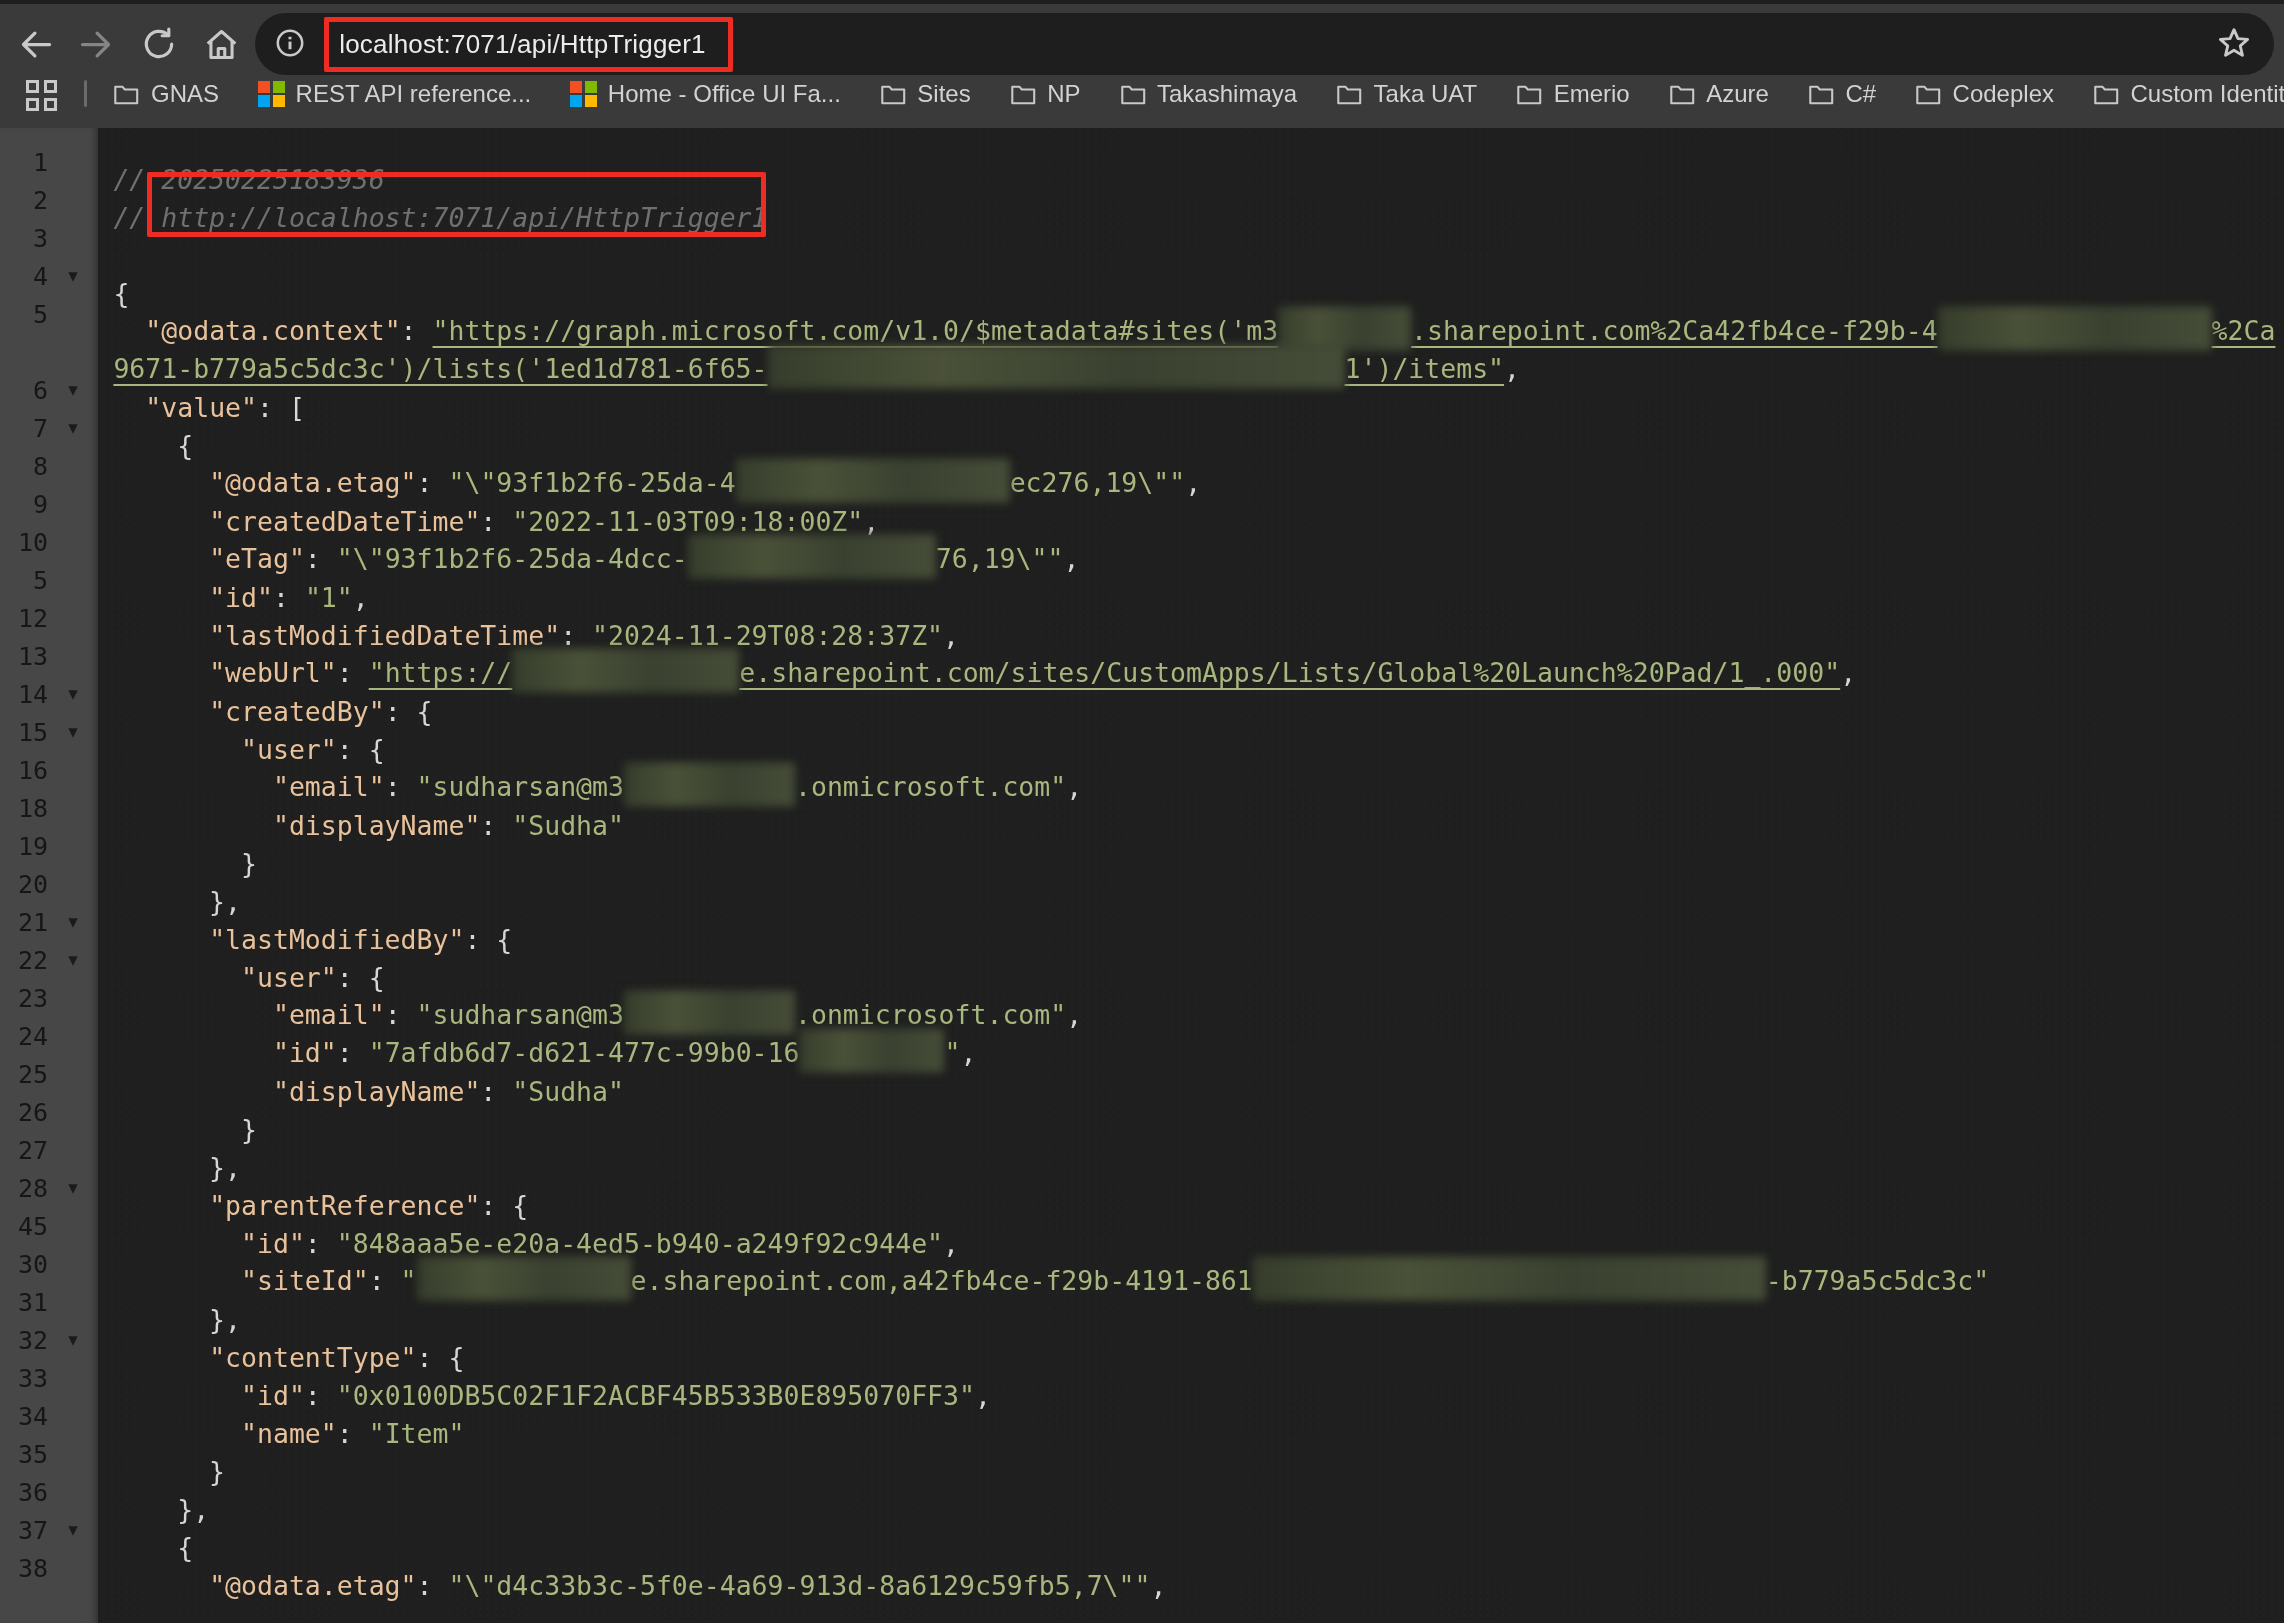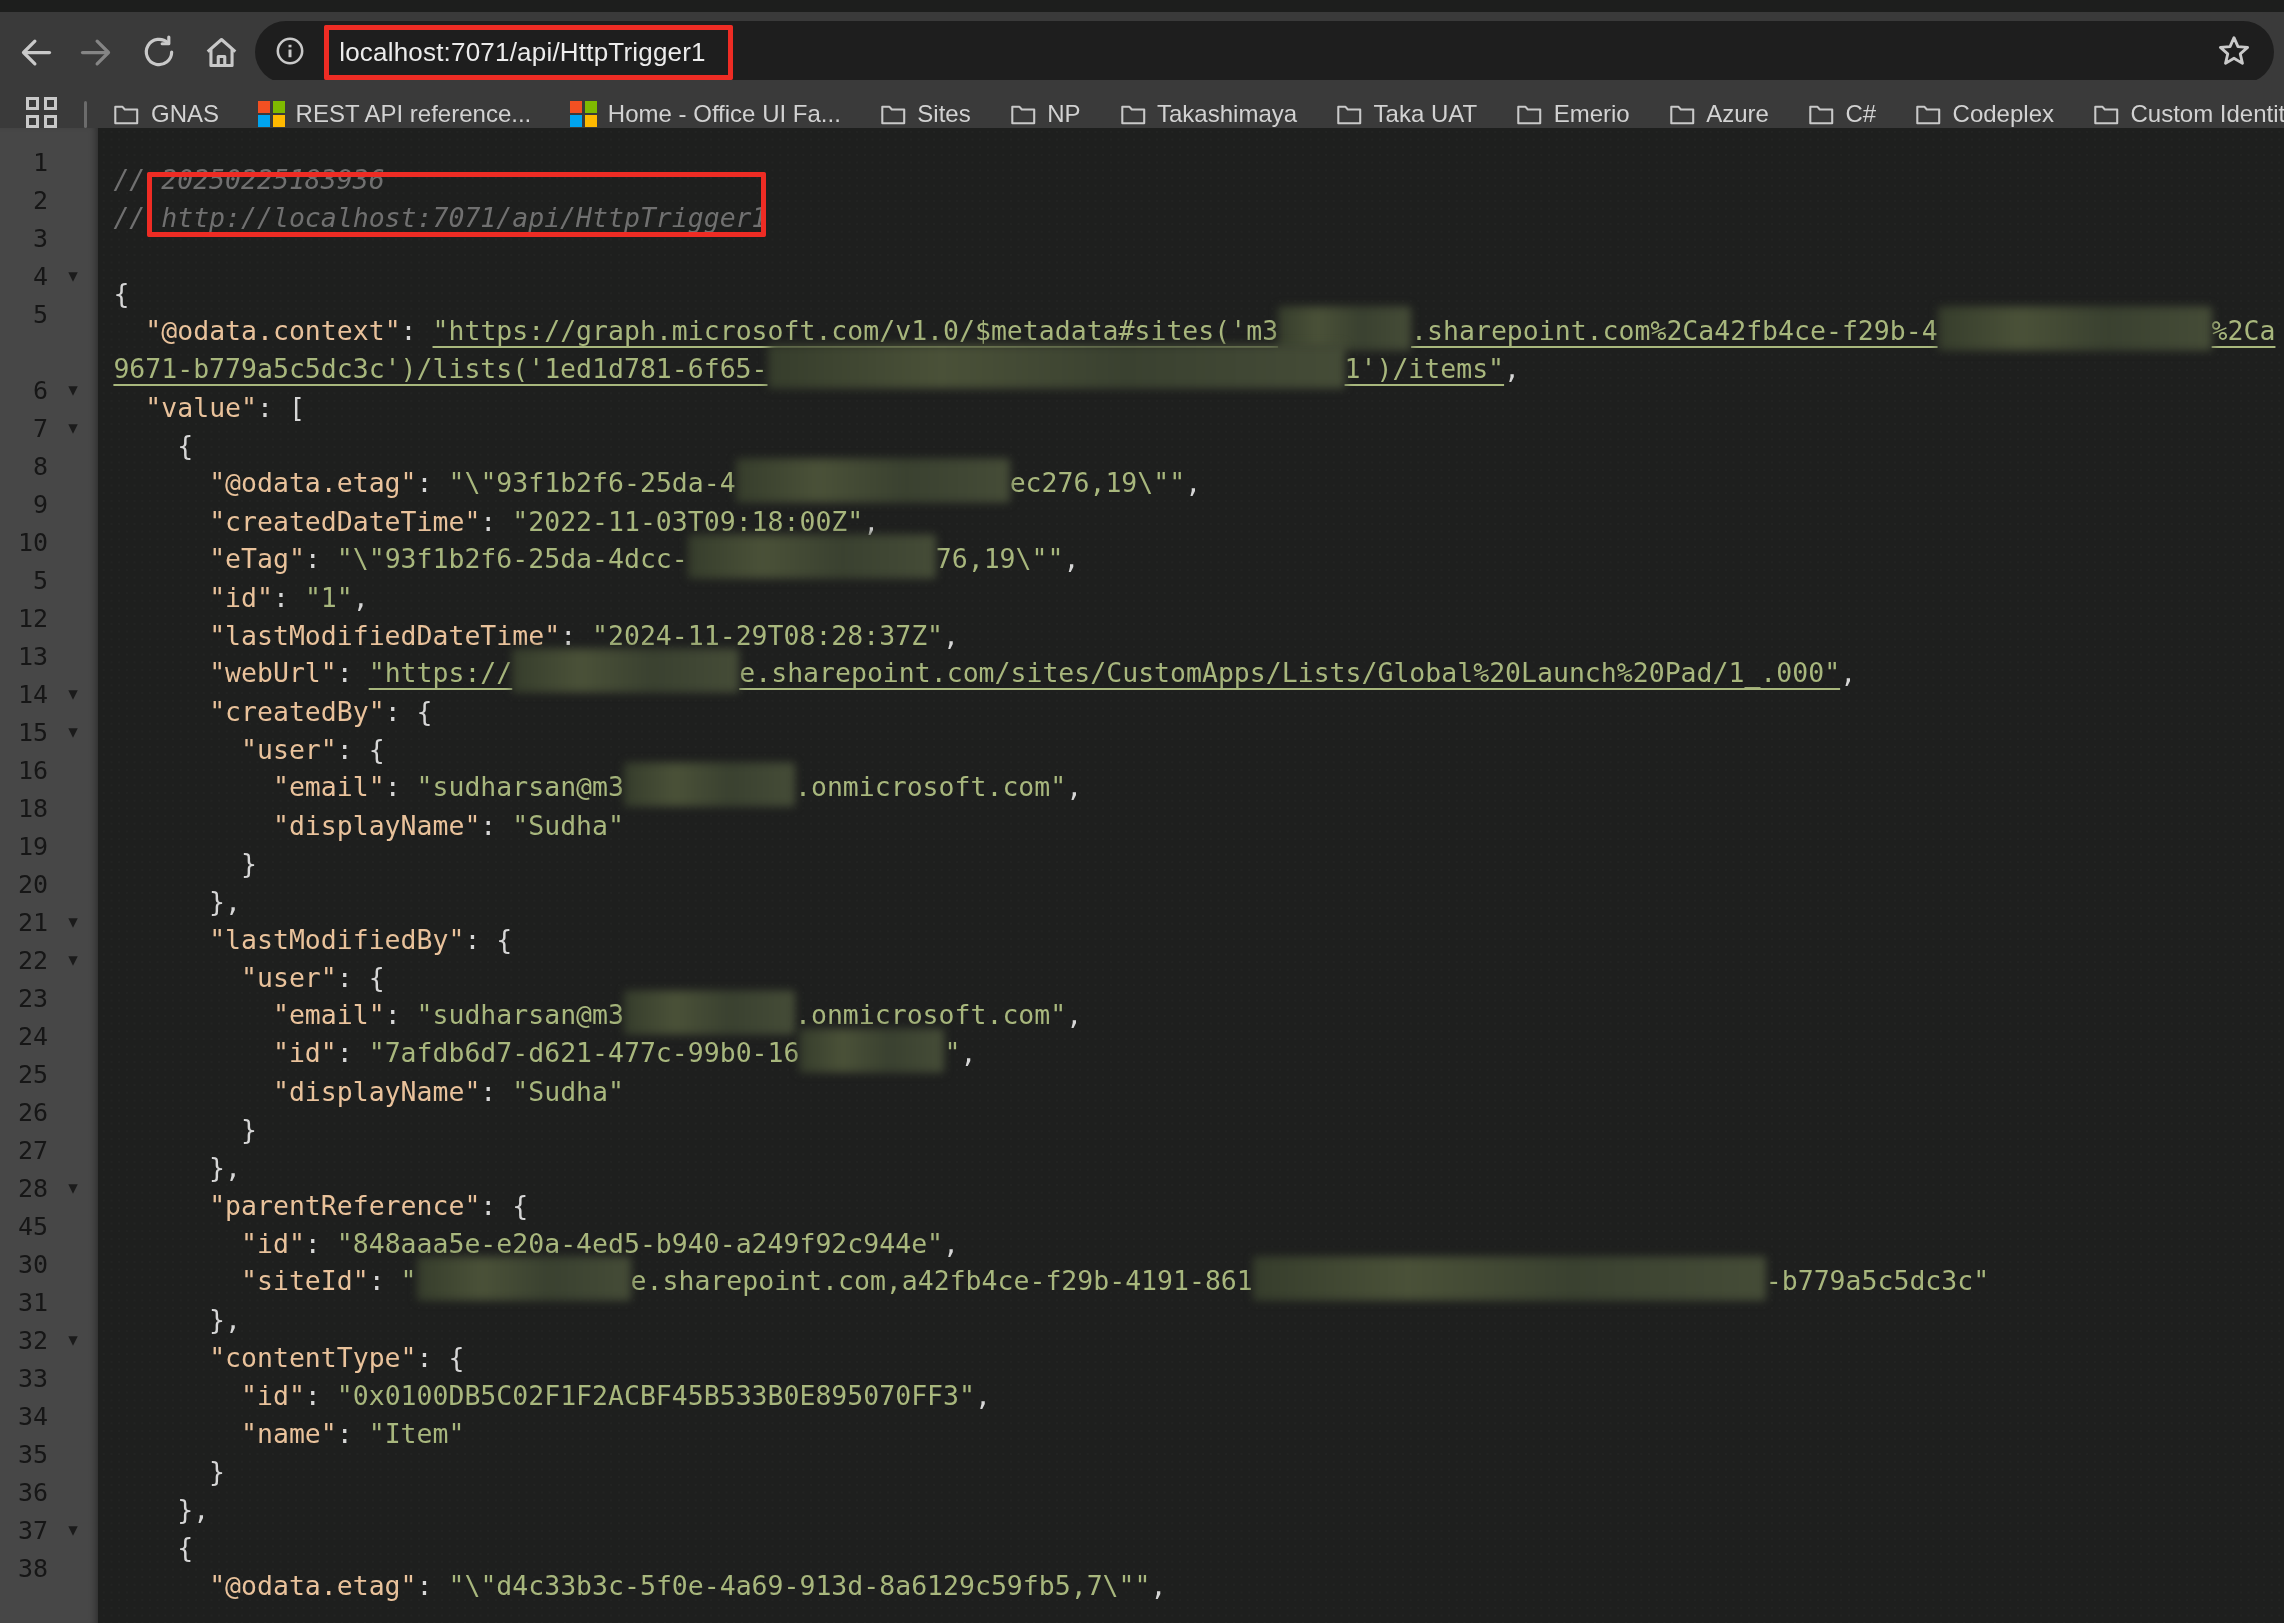--- a/index.html
+++ b/index.html
@@ -3,21 +3,21 @@
 <meta charset="utf-8">
 <style>
   html,body{margin:0;padding:0;}
   body{
     width:2284px;height:1624px;position:relative;overflow:hidden;
     background:#1d1e1d;font-family:"Liberation Sans",sans-serif;
     -webkit-font-smoothing:antialiased;
   }
   
   .toolbar{
-    position:absolute;left:0;top:12px;width:2284px;height:80px;
+    position:absolute;left:0;top:4px;width:2284px;height:80px;
     background:#3a3a3a;display:flex;align-items:center;z-index:2;
   }
   .nav-btn{
     width:56px;height:56px;flex:none;border-radius:50%;
     display:flex;align-items:center;justify-content:center;
   }
   .nav-btn svg{display:block;}
   .url-bar{
     position:absolute;left:255px;top:9.4px;width:2019px;height:62px;
     background:#1e1e1e;border-radius:31px;display:flex;align-items:center;
@@ -28,21 +28,21 @@
   .url-highlight{
     display:flex;align-items:center;margin-left:8.6px;
     border:5.1px solid #ee2c24;border-radius:1.7px;padding:6.8px 22px 6.8px 10.3px;
   }
   .url-text{color:#ececec;font-size:26px;white-space:nowrap;letter-spacing:0.2px;}
   .star-btn{margin-left:auto;flex:none;width:46px;height:46px;
     display:flex;align-items:center;justify-content:center;}
   
   .bookmarks{
     position:absolute;left:0;top:80px;width:2284px;height:48px;
-    background:#3a3a3a;display:flex;align-items:flex-end;
+    background:#3a3a3a;display:flex;align-items:flex-start;
     box-sizing:border-box;padding-left:26px;z-index:2;overflow:hidden;
   }
   .grid-icon{display:grid;grid-template-columns:13px 13px;grid-template-rows:13px 13px;gap:5.1px;flex:none;}
   .grid-icon i{display:block;border:3px solid #c9c9c9;box-sizing:border-box;}
   .bm-divider{width:3.4px;height:27px;background:#6b6b6b;border-radius:1.7px;margin:0 26px 0 27px;flex:none;}
   .bm{display:flex;align-items:center;gap:11px;margin-right:39px;flex:none;}
   .bm-label{color:#d2d2d2;font-size:24px;white-space:nowrap;}
   .folder-icon svg{display:block;}
   .ms-icon{display:inline-grid;grid-template-columns:12px 12px;grid-template-rows:12px 12px;gap:2.6px;}
   .ms-icon i{display:block;}

